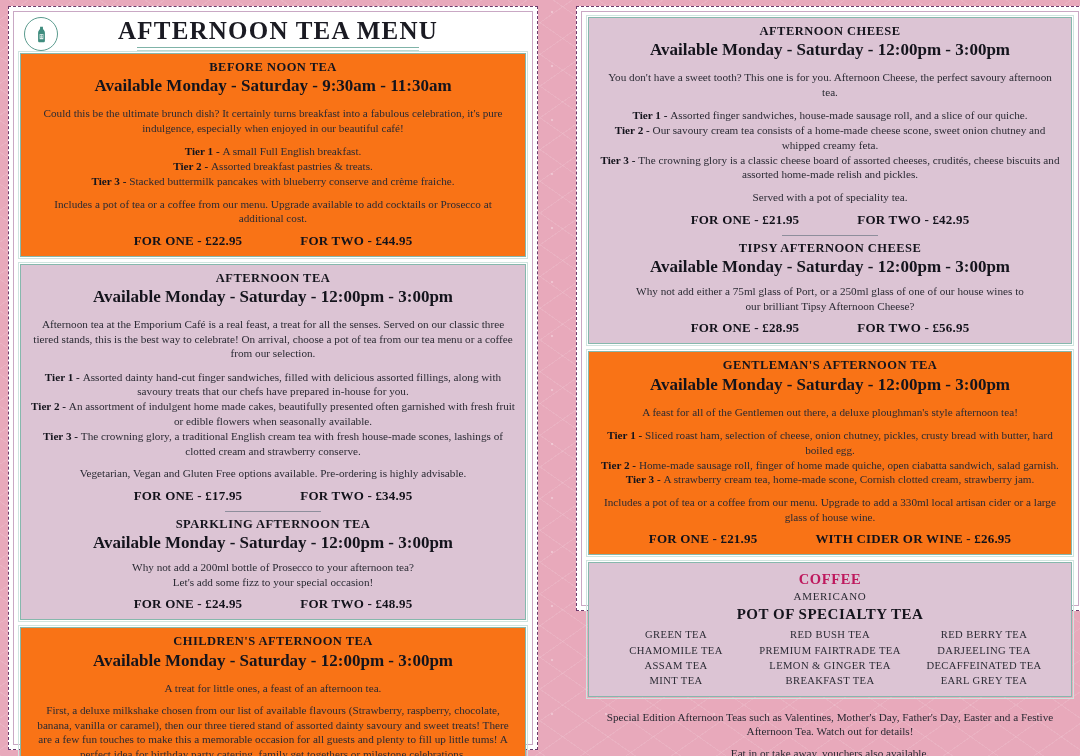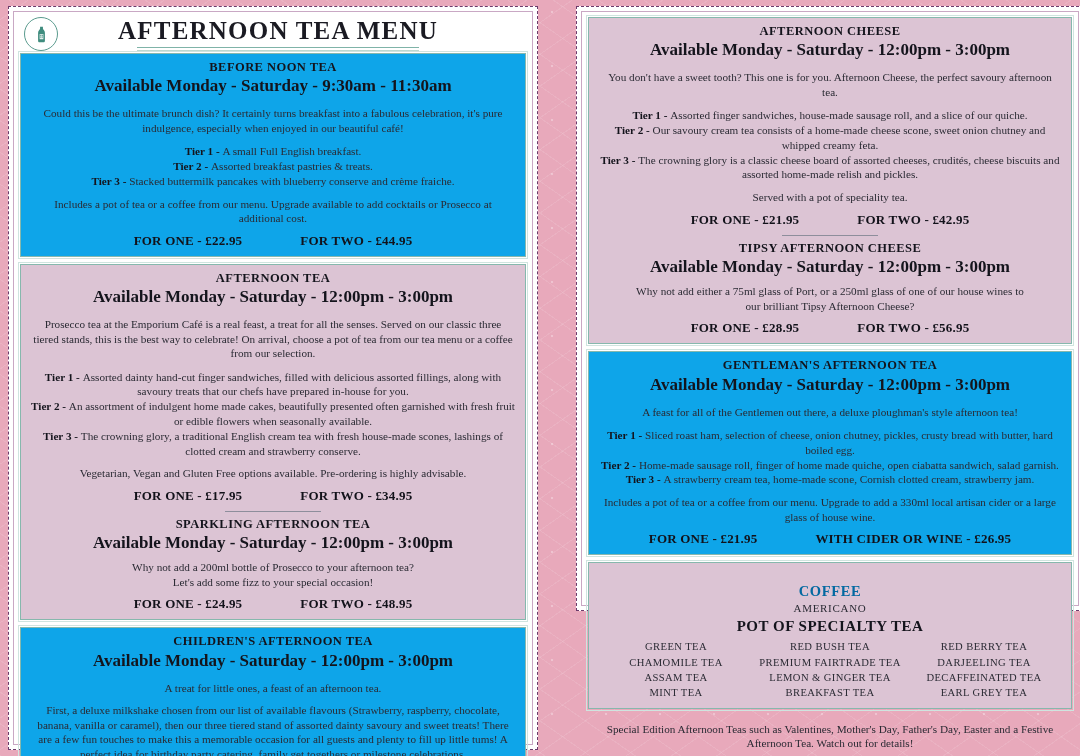--- a/index.html
+++ b/index.html
@@ -80,21 +80,21 @@
 
   
   .card {
     border: 1.4px solid #86b8ad;
     outline: 1px solid #cfe4df;
     outline-offset: 1.4px;
     padding: 5px 10px 7px 10px;
     margin-bottom: 7px;
   }
   .card.pink { background: #dcc4d4; }
-  .card.white { background: #0ea5e9; }
+  .card.white { background: #f97316; }
 
   .sec-title {
     text-align: center;
     font-weight: bold;
     font-size: 12.5px;
     letter-spacing: .45px;
     color: #14141c;
     line-height: 1.3;
   }
   .sec-sub {
@@ -131,22 +131,22 @@
   .prices.single { gap: 0; }
   .divider-rule {
     width: 96px; height: 0;
     border-top: 1.3px solid #8e8e9c;
     margin: 7px auto 4px auto;
   }
 
   
   .coffee-head {
     text-align: center; font-weight: bold;
-    font-size: 14.5px; letter-spacing: .6px; color: #0369a1;
-    margin-top: 15px;
+    font-size: 14.5px; letter-spacing: .6px; color: #be185d;
+    margin-top: 3px;
   }
   .coffee-sub {
     text-align: center; font-size: 11px;
     letter-spacing: .7px; color: #2b2b34; margin-top: 2px;
   }
   .pot-head {
     text-align: center; font-weight: bold;
     font-size: 15px; letter-spacing: .5px;
     color: #14141c; margin-top: 4px;
   }
@@ -212,21 +212,21 @@
         <div class="para">Includes a pot of tea or a coffee from our menu. Upgrade available to add cocktails or Prosecco at additional cost.</div>
         <div class="prices">
           <span>FOR ONE - £22.95</span>
           <span>FOR TWO - £44.95</span>
         </div>
       </div>
 
       <div class="card pink">
         <div class="sec-title">AFTERNOON TEA</div>
         <div class="sec-sub">Available Monday - Saturday - 12:00pm - 3:00pm</div>
-        <div class="para">Prosecco tea at the Emporium Café is a real feast, a treat for all the senses. Served on our classic three tiered stands, this is the best way to celebrate! On arrival, choose a pot of tea from our tea menu or a coffee from our selection.</div>
+        <div class="para">Afternoon tea at the Emporium Café is a real feast, a treat for all the senses. Served on our classic three tiered stands, this is the best way to celebrate! On arrival, choose a pot of tea from our tea menu or a coffee from our selection.</div>
         <div class="tiers">
           <div class="tier"><b>Tier 1 - </b><span>Assorted dainty hand-cut finger sandwiches, filled with delicious assorted fillings, along with savoury treats that our chefs have prepared in-house for you.</span></div>
           <div class="tier"><b>Tier 2 - </b><span>An assortment of indulgent home made cakes, beautifully presented often garnished with fresh fruit or edible flowers when seasonally available.</span></div>
           <div class="tier"><b>Tier 3 - </b><span>The crowning glory, a traditional English cream tea with fresh house-made scones, lashings of clotted cream and strawberry conserve.</span></div>
         </div>
         <div class="para">Vegetarian, Vegan and Gluten Free options available. Pre-ordering is highly advisable.</div>
         <div class="prices">
           <span>FOR ONE - £17.95</span>
           <span>FOR TWO - £34.95</span>
         </div>

